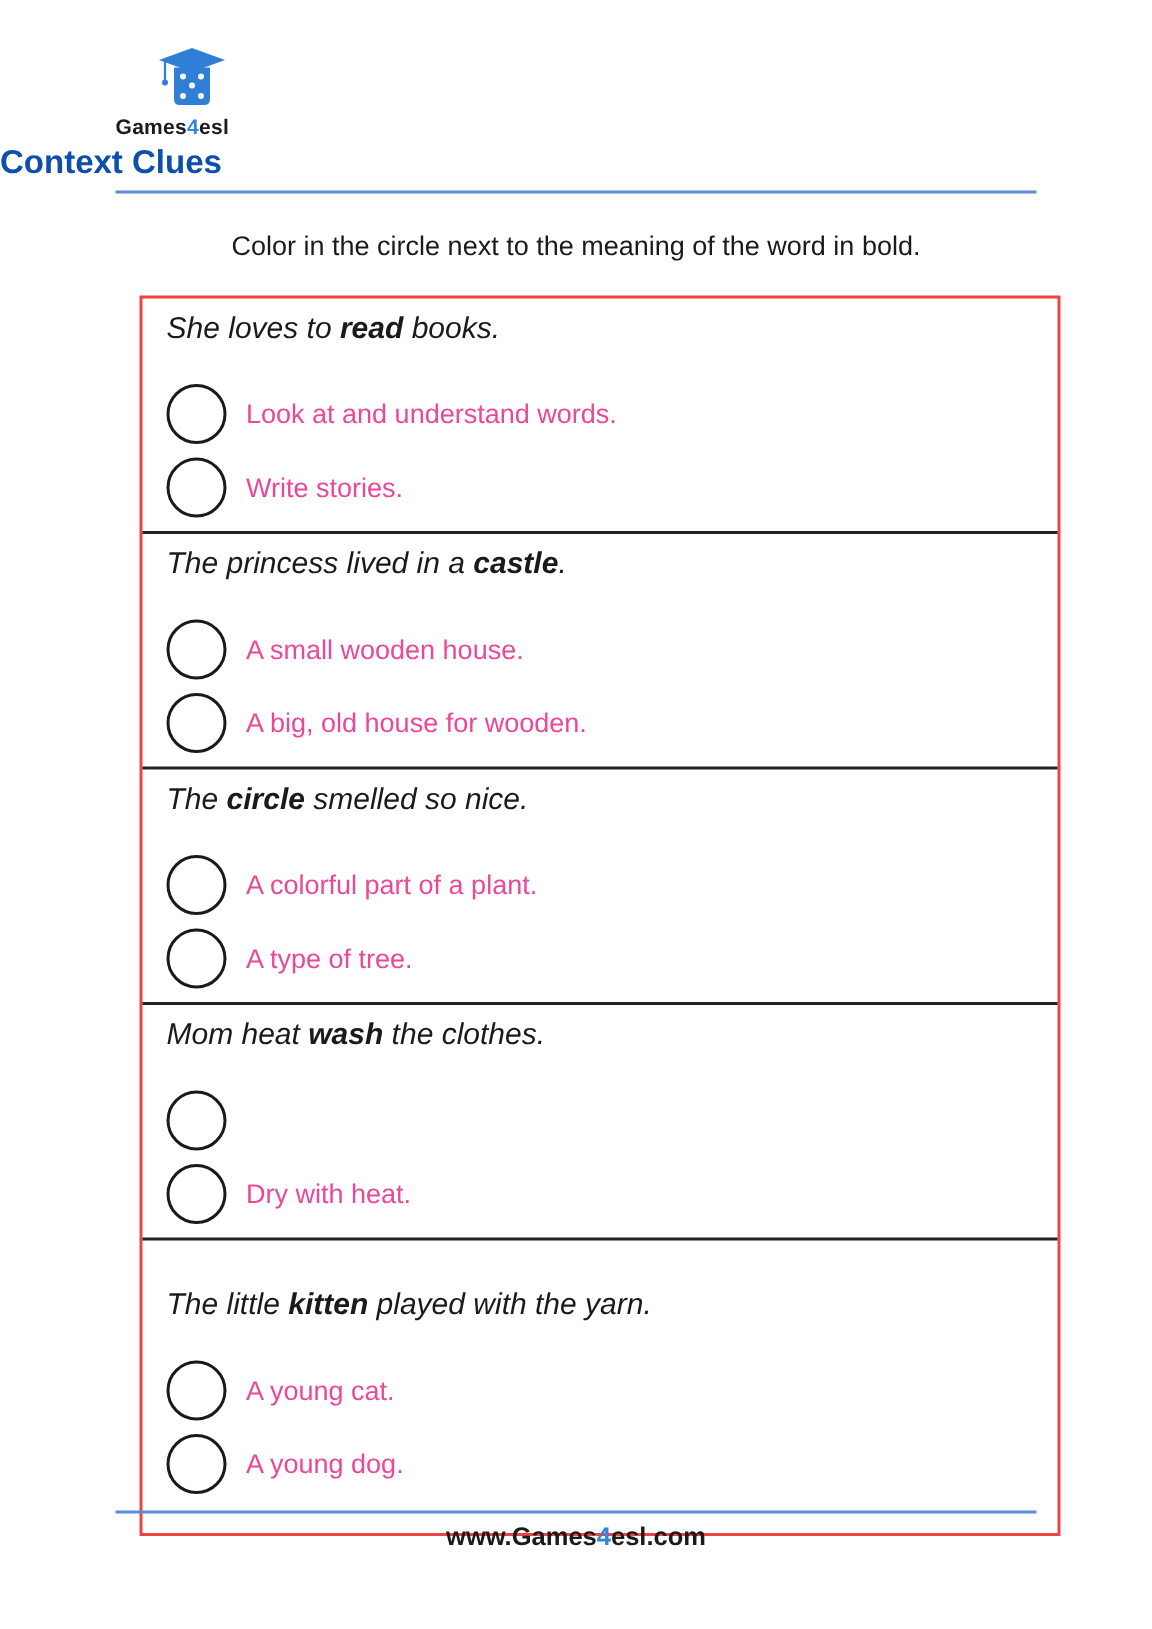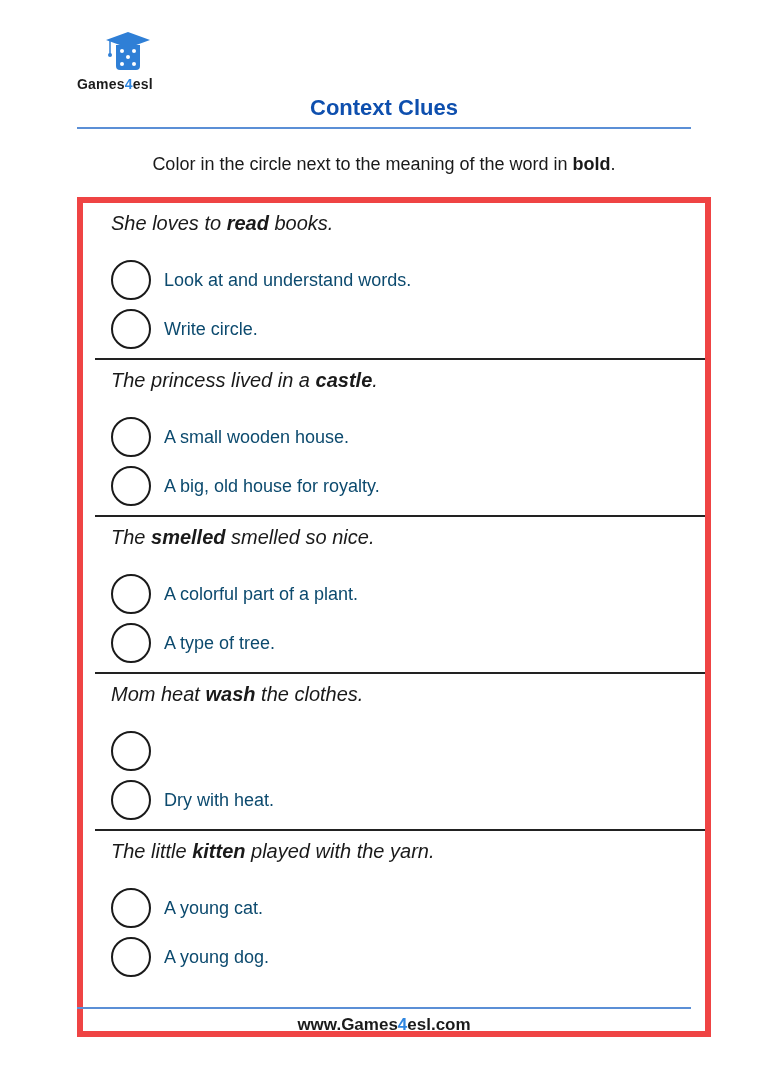--- a/index.html
+++ b/index.html
@@ -8,53 +8,53 @@
       font-family: "Liberation Sans", "DejaVu Sans", sans-serif; color: #1a1a1a;
     }
     .logo { position: absolute; left: 77px; top: 30px; width: 110px; }
     .logo-icon { position: absolute; left: 27px; top: 0px; width: 48px; height: 42px; }
     .logo-text {
       position: absolute; left: 0; top: 46px; font-size: 14px; font-weight: bold;
       letter-spacing: 0.2px; white-space: nowrap; color: #1b1b1b;
     }
     .accent { color: #2f86e0; }
     .title {
-      position: absolute; left: 0; width: 768px; top: 95px; text-align: center;
+      position: absolute; left: 0; width: 768px; top: 95px; 
       font-size: 22px; font-weight: bold; color: #0e4fae; padding-left: 0;
     }
     .title span { position: relative; left: 0px; }
     .rule { position: absolute; left: 77px; width: 614px; height: 2px; background: #5b8fd6; }
     .rule.top { top: 127px; }
     .rule.bottom { top: 1007px; }
     .instructions {
       position: absolute; left: 0; width: 768px; top: 154px; text-align: center;
       font-size: 18px; color: #1a1a1a;
     }
-    .instructions b { font-weight: bold; }
+    .instructions b { font-weight: normal; }
     .quiz {
-      position: absolute; left: 77px; top: 197px; width: 610px;
-      border: 6px solid #ef4444; box-sizing: content-box; padding-left: 12px;
+      position: absolute; left: 93px; top: 197px; width: 610px;
+      border: 2px solid #ef4444; box-sizing: content-box;
     }
     .q {
       height: 157px; border-bottom: 2px solid #222; position: relative; box-sizing: border-box;
     }
-    .q:last-child { border-bottom: none; height: 200px; }
+    .q:last-child { border-bottom: none; height: 172px; margin-top: 23px; }
     .sentence {
       position: absolute; left: 16px; top: 9px; font-size: 20px; font-style: italic;
       color: #1a1a1a; white-space: nowrap;
     }
     .sentence b { font-weight: bold; }
     .opt { position: absolute; left: 16px; height: 40px; display: flex; align-items: center; cursor: pointer; }
     .opt.a { top: 57px; }
     .opt.b { top: 106px; }
     .circle {
       width: 36px; height: 36px; border: 2px solid #1a1a1a; border-radius: 50%;
       box-sizing: content-box; flex: none; background: #fff;
     }
-    .opt-label { margin-left: 13px; font-size: 18px; color: #0c4a6e; white-space: nowrap; }
+    .opt-label { margin-left: 13px; font-size: 18px; color: #ec4899; white-space: nowrap; }
     .footer {
       position: absolute; left: 0; width: 768px; top: 1015px; text-align: center;
       font-size: 17px; font-weight: bold; color: #1b1b1b;
     }
   </style>
 </head>
 <body>
 
 <div class="logo">
   <svg class="logo-icon" viewBox="0 0 48 42">
@@ -79,38 +79,38 @@
 <div class="quiz">
 
   <div class="q">
     <div class="sentence"><span>She loves to </span><b>read</b><span> books.</span></div>
     <div class="opt a">
         <div class="circle"></div>
         <span class="opt-label">Look at and understand words.</span>
       </div>
     <div class="opt b">
         <div class="circle"></div>
-        <span class="opt-label">Write circle.</span>
+        <span class="opt-label">Write stories.</span>
       </div>
   </div>
 
   <div class="q">
     <div class="sentence"><span>The princess lived in a </span><b>castle</b><span>.</span></div>
     <div class="opt a">
         <div class="circle"></div>
         <span class="opt-label">A small wooden house.</span>
       </div>
     <div class="opt b">
         <div class="circle"></div>
-        <span class="opt-label">A big, old house for royalty.</span>
+        <span class="opt-label">A big, old house for wooden.</span>
       </div>
   </div>
 
   <div class="q">
-    <div class="sentence"><span>The </span><b>smelled</b><span> smelled so nice.</span></div>
+    <div class="sentence"><span>The </span><b>circle</b><span> smelled so nice.</span></div>
     <div class="opt b">
         <div class="circle"></div>
         <span class="opt-label">A type of tree.</span>
       </div>
     <div class="opt a">
         <div class="circle"></div>
         <span class="opt-label">A colorful part of a plant.</span>
       </div>
   </div>
 

